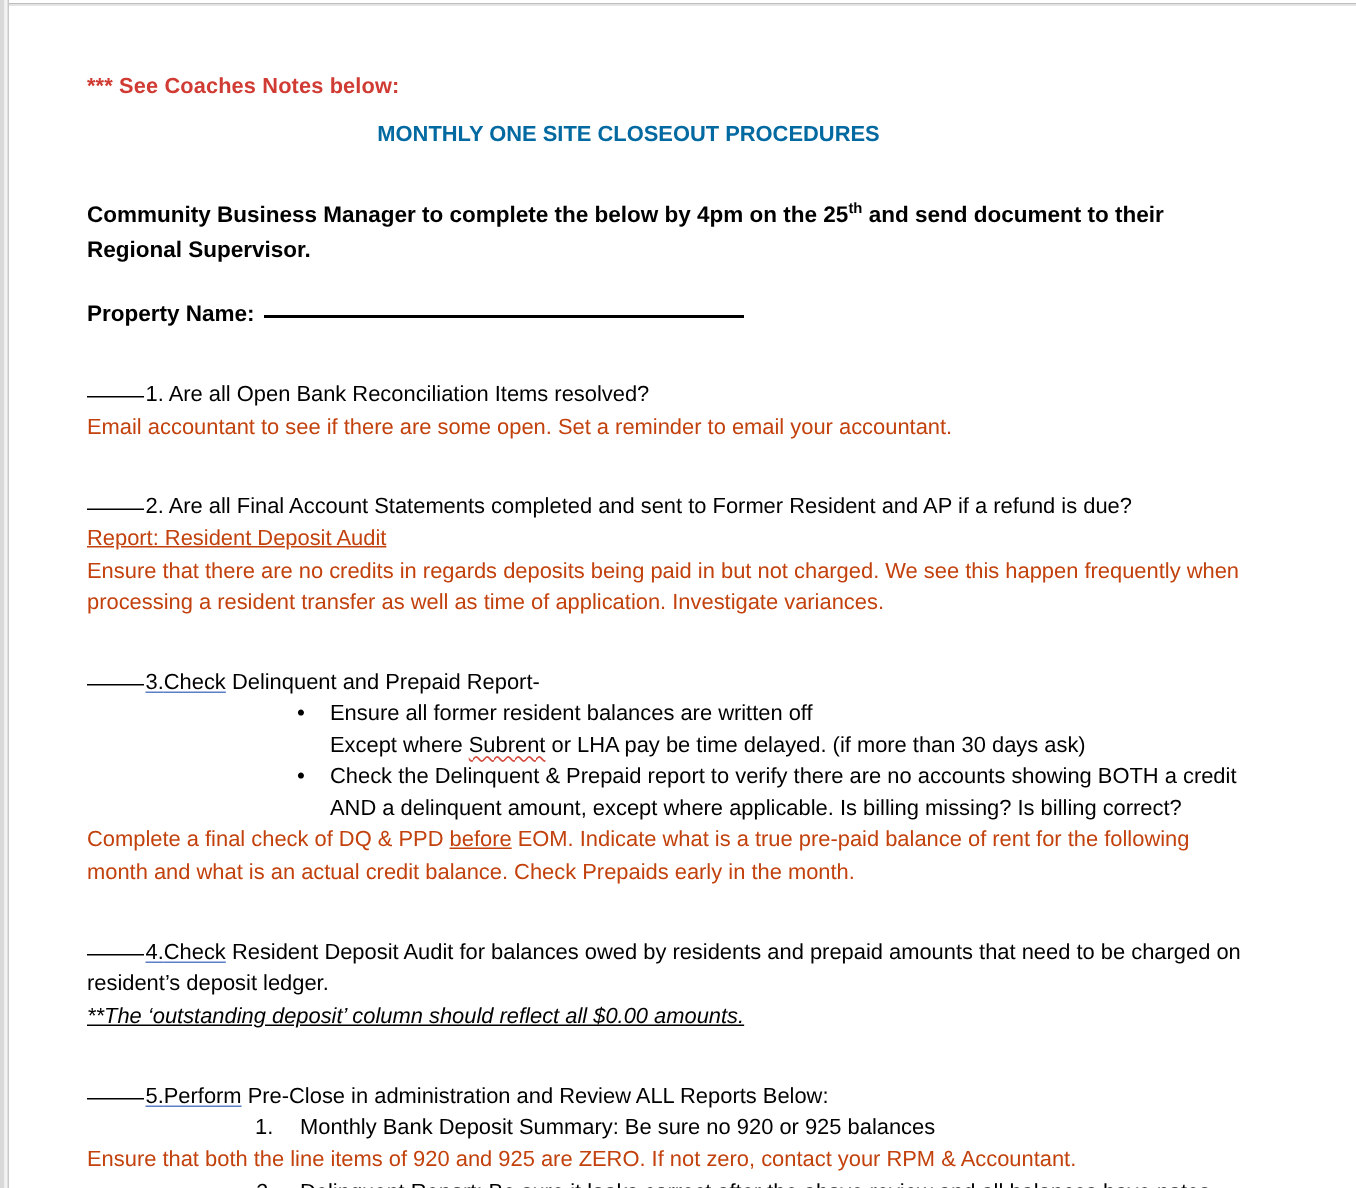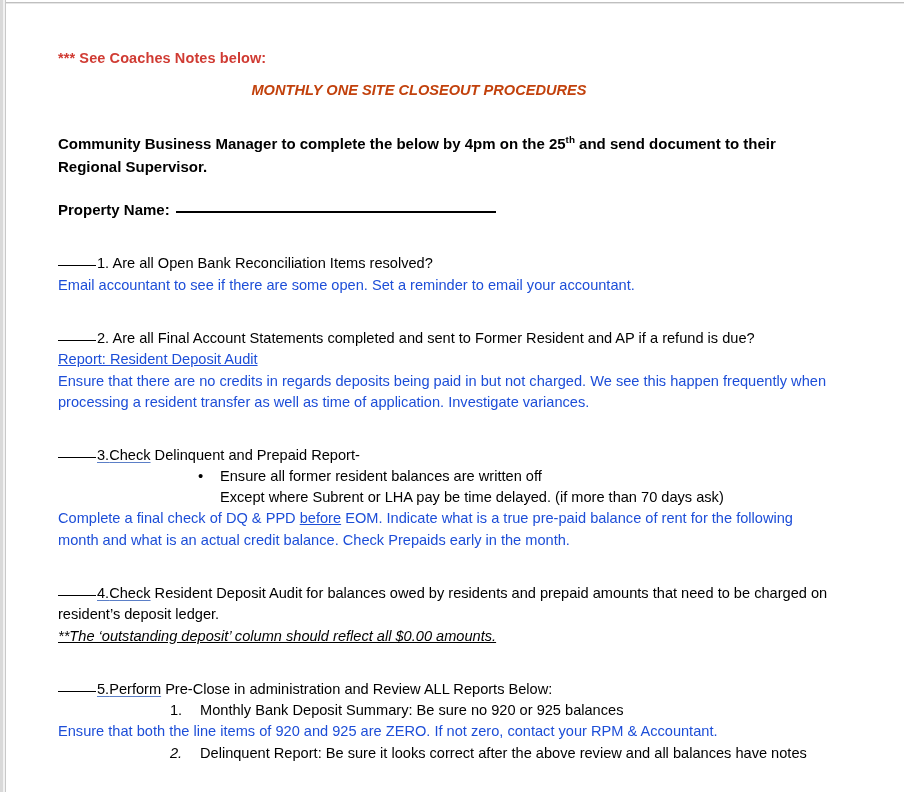--- a/index.html
+++ b/index.html
@@ -83,25 +83,24 @@
 
   
   .coach-note {
     font-weight: bold;
     color: #d03b33;
     font-size: 14.5px;
     letter-spacing: .1px;
   }
   .doc-title {
     font-weight: bold;
-    color: #c2410c;
+    color: #0369a1;
     font-size: 14.6px;
     text-align: center;
     padding-right: 78px;
-    font-style: italic;
   }
 
   .intro {
     font-weight: bold;
     font-size: 15px;
     line-height: 1.5;
     max-width: 760px;
   }
   sup { font-size: .66em; vertical-align: super; line-height: 0; text-align: right; }
 
@@ -124,20 +123,21 @@
 
   
   .grammar {
     text-decoration: underline;
     text-decoration-color: #5b7fc7;
     text-decoration-thickness: 1.4px;
     text-underline-offset: 1.5px;
   }
   .spellerr {
     position: relative;
+    text-decoration: underline;
     text-decoration-style: wavy;
     text-decoration-color: #d4483b;
     text-decoration-thickness: 1px;
     text-underline-offset: 2px;
   }
 
   
   ul.bul {
     list-style: none;
     margin: 0;
@@ -178,21 +178,21 @@
     left: 0;
     top: 0;
     width: 24px;
     text-align: left;
   }
   ol.num > li.it > .marker,
   ol.num > li.it { font-style: italic; }
   ol.num > li.it > .body { font-style: normal; }
 
   .redpara {
-    color: #1d4ed8;
+    color: #c2410c;
     font-size: 14.6px;
     line-height: 1.46;
     max-width: 770px;
   }
 </style>
 </head>
 <body>
 
 <div id="viewport">
 
@@ -244,21 +244,24 @@
       <div class="spacer-lg"></div>
       <div class="spacer-sm"></div>
 
       <div class="p">
         <span class="blank-short"></span><span class="grammar">3.</span><span class="grammar">Check</span><span> Delinquent and Prepaid Report-</span>
       </div>
 
       <ul class="bul">
         <li>
           <span>Ensure all former resident balances are written off</span><br>
-          <span>Except where </span><span class="spellerr">Subrent</span><span> or LHA pay be time delayed. (if more than 70 days ask)</span>
+          <span>Except where </span><span class="spellerr">Subrent</span><span> or LHA pay be time delayed. (if more than 30 days ask)</span>
+        </li>
+        <li>
+          <span>Check the Delinquent &amp; Prepaid report to verify there are no accounts showing BOTH a credit AND a delinquent amount, except where applicable. Is billing missing? Is billing correct?</span>
         </li>
       </ul>
 
       <div class="p redpara">
         <span>Complete a final check of DQ &amp; PPD </span><span class="uline">before</span><span> EOM. Indicate what is a true pre-paid balance of rent for the following month and what is an actual credit balance.  Check Prepaids early in the month.</span>
       </div>
 
       <div class="spacer-lg"></div>
       <div class="spacer-sm"></div>
 

